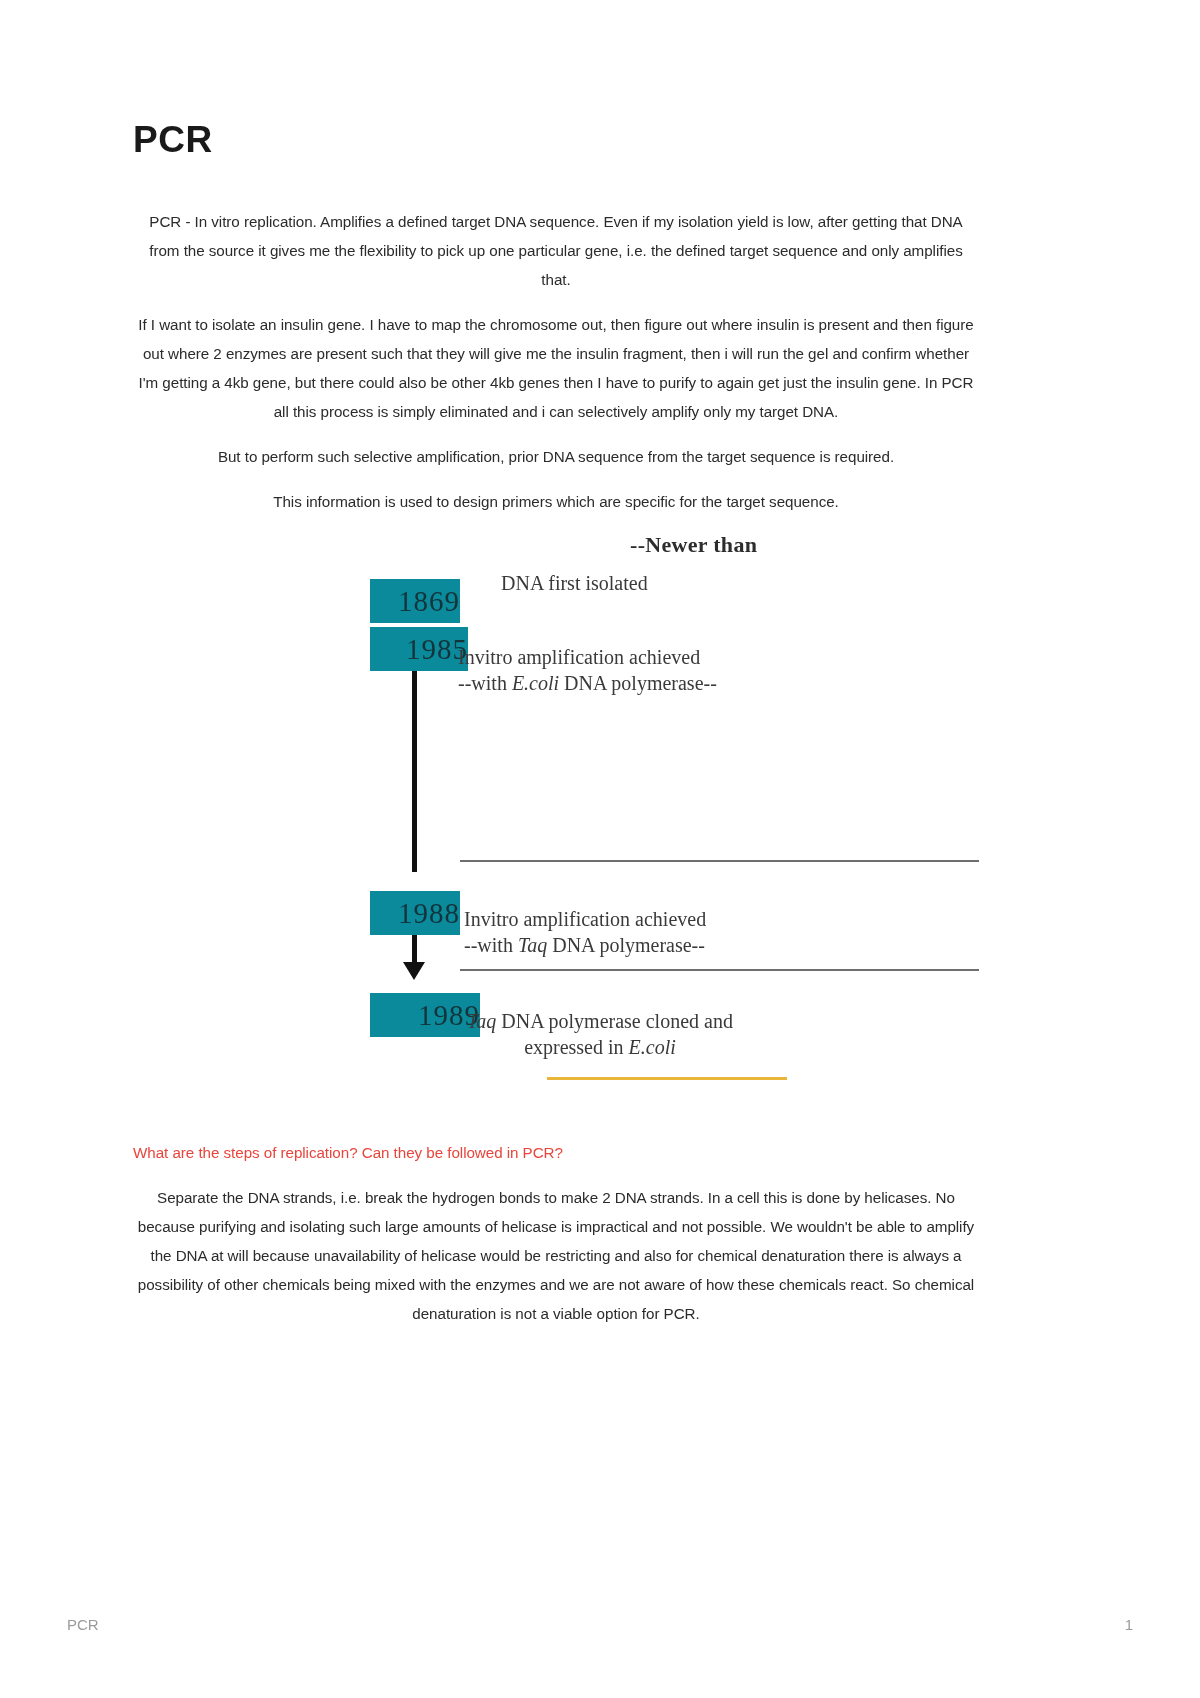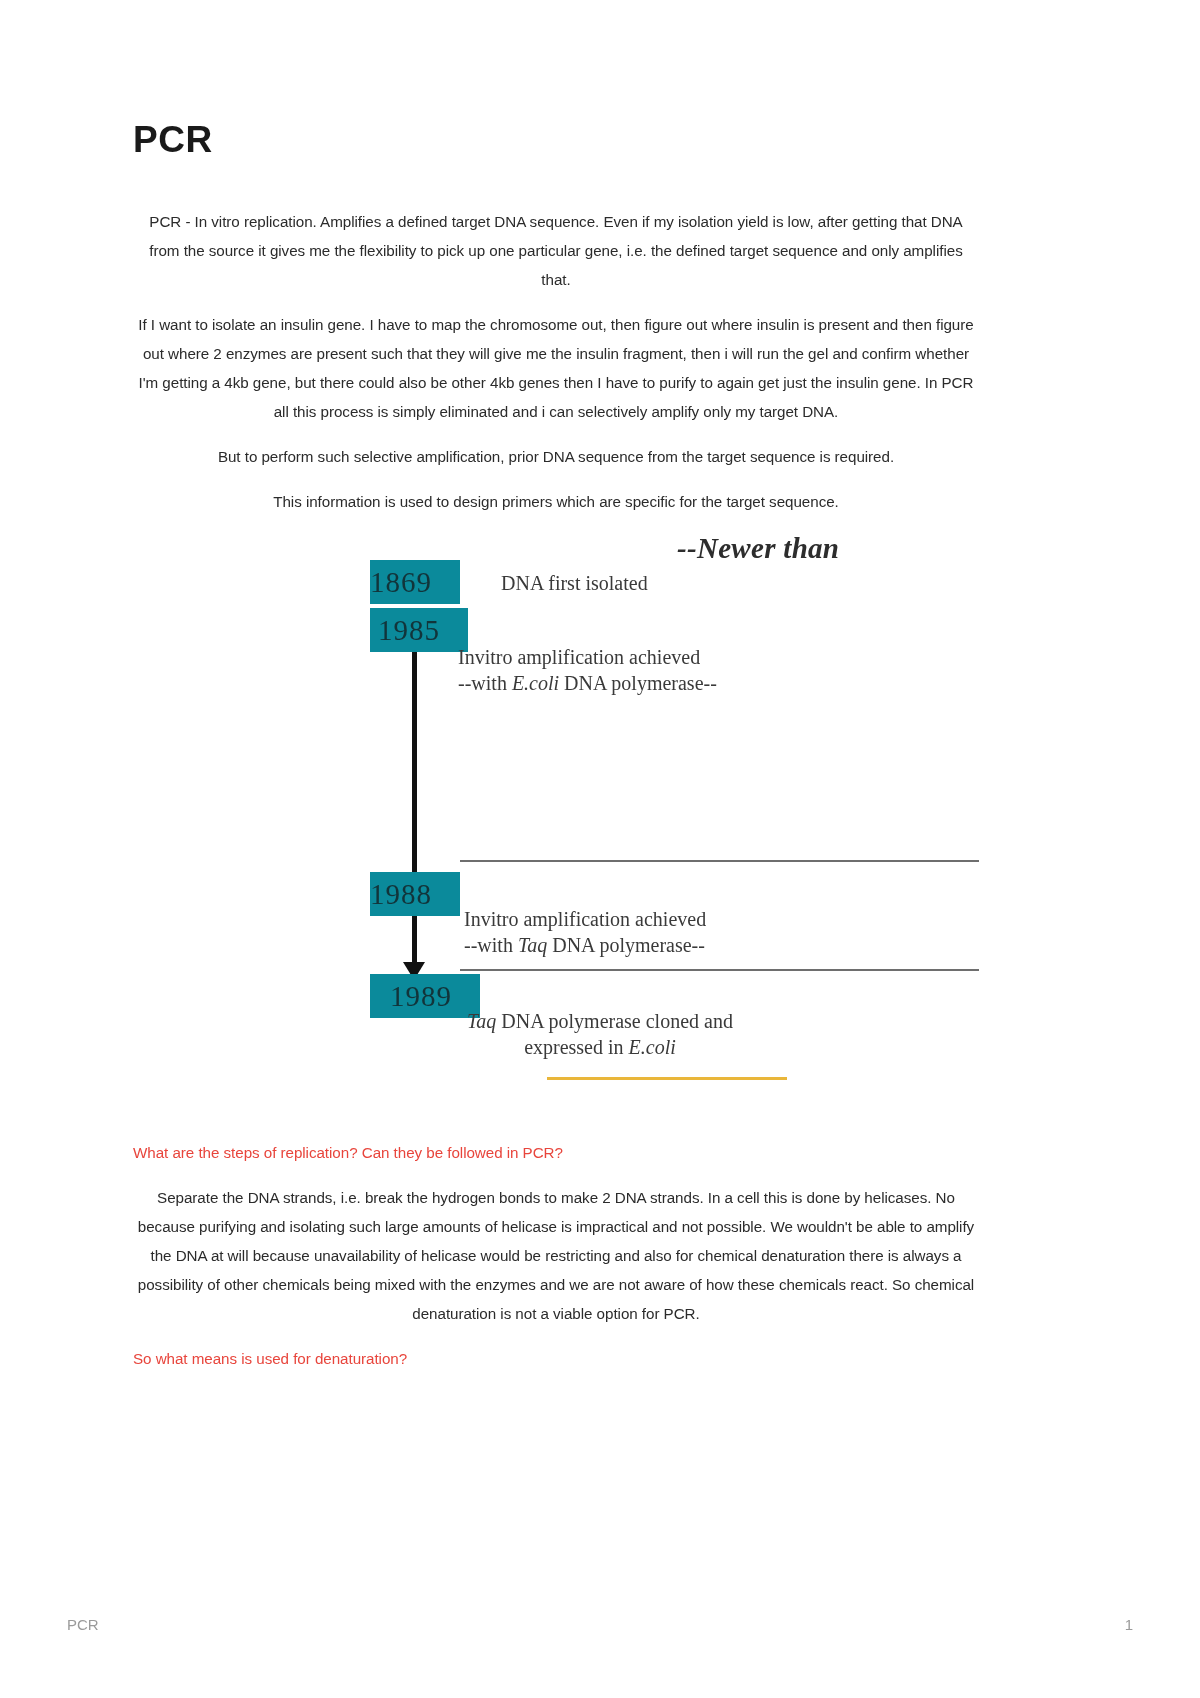--- a/index.html
+++ b/index.html
@@ -68,39 +68,38 @@
     left: 0;
     top: 0;
     width: 846px;
     height: 580px;
   }
   .newer-note {
     position: absolute;
     left: 497px;
     top: 0px;
     font-family: "Liberation Serif", serif;
-    font-style: italic;
     font-weight: bold;
-    font-size: 29px;
+    font-size: 22px;
     color: #2d2d2d;
     white-space: nowrap;
     letter-spacing: 0.3px;
-    margin-left: 47px;
   }
   .year-box {
     position: absolute;
     background: #0b8a9b;
     color: #12343a;
     font-family: "Liberation Serif", serif;
     font-size: 29px;
     line-height: 44px;
-    text-align: left;
+    text-align: right;
     width: 90px;
     height: 44px;
     letter-spacing: 1px;
+    margin-top: 19px;
   }
   .yb-1869 { left: 237px; top: 28px; }
   .yb-1985 { left: 237px; top: 76px; padding-left: 8px; }
   .yb-1988 { left: 237px; top: 340px; }
   .yb-1989 { left: 237px; top: 442px; padding-left: 20px; }
 
   .tl-label {
     position: absolute;
     font-family: "Liberation Serif", serif;
     font-size: 20px;
@@ -226,21 +225,20 @@
           <div style="text-align:center"><span>expressed in </span><i>E.coli</i></div>
         </div>
 
       </div>
     </div>
 
     <p class="red-text">What are the steps of replication? Can they be followed in PCR?</p>
 
     <p class="body-text">Separate the DNA strands, i.e. break the hydrogen bonds to make 2 DNA strands. In a cell this is done by helicases. No because purifying and isolating such large amounts of helicase is impractical and not possible. We wouldn't be able to amplify the DNA at will because unavailability of helicase would be restricting and also for chemical denaturation there is always a possibility of other chemicals being mixed with the enzymes and we are not aware of how these chemicals react. So chemical denaturation is not a viable option for PCR.</p>
 
-    <p class="red-text">So what means is used for denaturation?</p>
 
   </div>
 
   <div class="footer">
     <div class="footer-left">PCR</div>
     <div class="footer-right">1</div>
   </div>
 
 </div>
 

